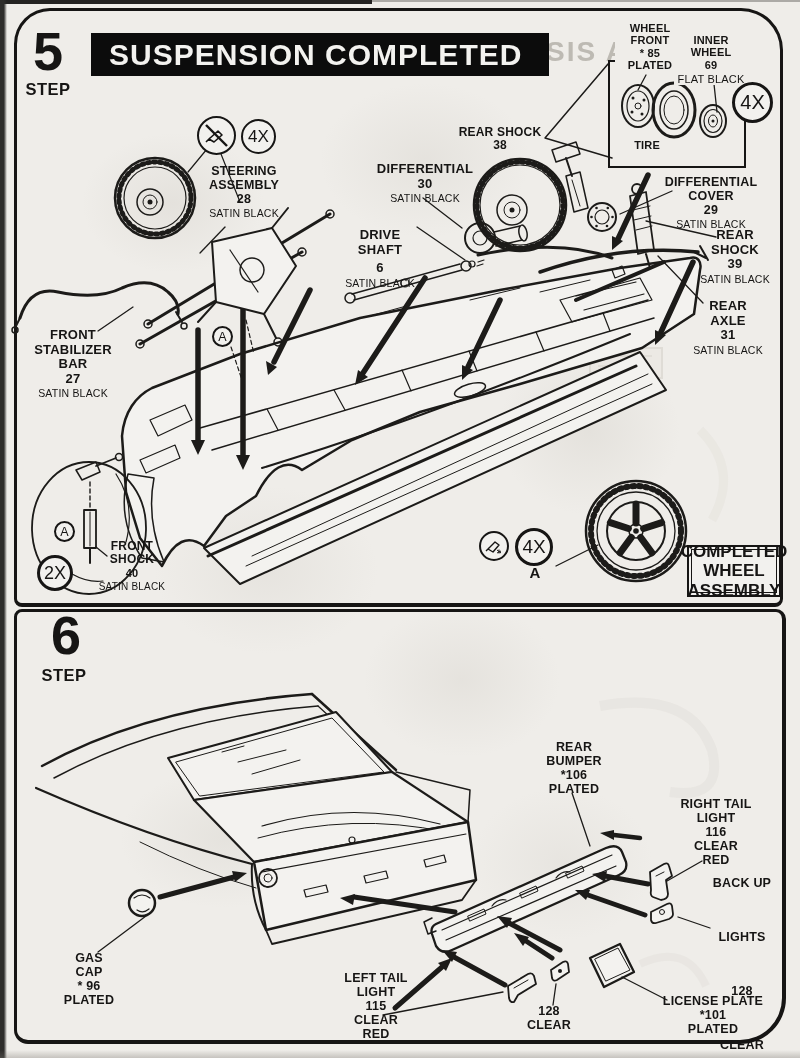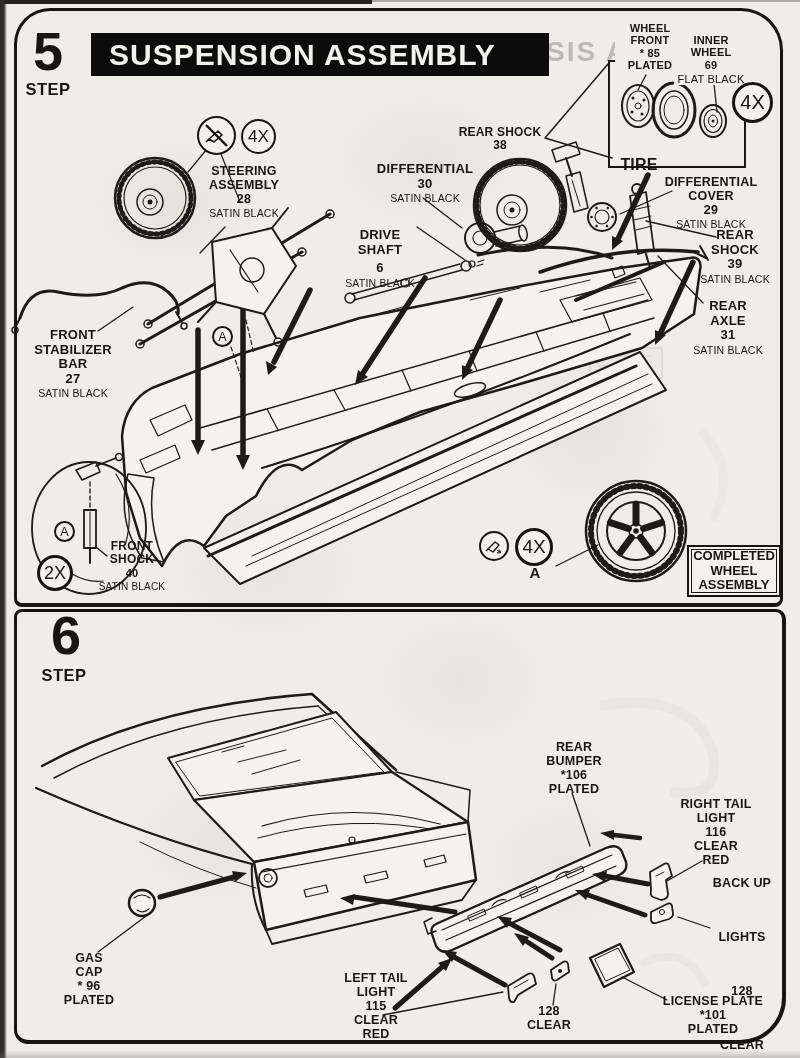--- a/index.html
+++ b/index.html
@@ -43,21 +43,21 @@
   .plabel.small{font-size:11px;}
   .plabel.paperbg{background:#efede9;padding:0 2px;}
   .gap2{margin-top:4px;}
 
   .badge{position:absolute;border:2.5px solid #161514;border-radius:50%;background:#f2f1ee;
     display:flex;align-items:center;justify-content:center;font-weight:normal;box-sizing:border-box;}
   .badge.b3{border-width:3px;}
 
   .cbox{position:absolute;left:687px;top:545px;width:90px;height:48px;border:2px solid #161514;
     background:#f2f1ee;display:flex;flex-direction:column;align-items:center;justify-content:center;
-    font-weight:bold;font-size:13px;line-height:1.12;text-align:center;}
+    font-weight:bold;font-size:17px;line-height:1.12;text-align:center;}
   .cbox::before{content:"";position:absolute;inset:2px;border:1px solid #161514;}
 
   .insetbox{position:absolute;left:608px;top:60px;width:134px;height:104px;border:2.2px solid #161514;}
 
   .ghost{position:absolute;font-weight:bold;color:rgba(148,144,135,.55);letter-spacing:2px;}
 
   .art{position:absolute;left:0;top:0;}
   svg .ln{stroke:#1c1b19;fill:none;stroke-linecap:round;stroke-linejoin:round;}
   svg .fillp{fill:#f3f2ef;}
   svg .blk{fill:#1c1b19;stroke:none;}
@@ -340,37 +340,37 @@
         <path d="M553,1005 L556,984"></path>
           <path d="M383,1015 L503,992"></path>
           <path d="M622,977 L667,1000"></path>
         <path d="M98,952 L146,916"></path>
       </g>
     </g>
   </svg>
 
   <div class="stepnum" style="left:26px;top:24px;width:44px;">5</div>
   <div class="stepword" style="left:22px;top:80px;width:52px;">STEP</div>
-  <div class="titlebar t5">SUSPENSION ASSEMBLY</div>
+  <div class="titlebar t5">SUSPENSION COMPLETED</div>
 
   <div class="insetbox"></div>
 
   <div class="plabel small paperbg" style="left:615px;top:22px;width:66px;">
     <span>WHEEL</span>
     <span>FRONT</span>
     <span>* 85</span>
     <span>PLATED</span>
   </div>
   <div class="plabel small paperbg" style="left:674px;top:34px;width:70px;">
     <span>INNER</span>
     <span>WHEEL</span>
     <span>69</span>
     <span class="finish" style="font-size:11px;">FLAT BLACK</span>
   </div>
-  <div class="plabel" style="left:618px;top:156px;width:42px;font-size:16px;">
+  <div class="plabel" style="left:618px;top:139px;width:42px;font-size:11px;align-items:flex-end;">
     <span>TIRE</span>
   </div>
 
   <div class="plabel" style="left:457px;top:126px;width:86px;font-size:12px;">
     <span>REAR SHOCK</span>
     <span>38</span>
   </div>
 
   <div class="plabel" style="left:202px;top:164px;width:84px;">
     <span>STEERING</span>

